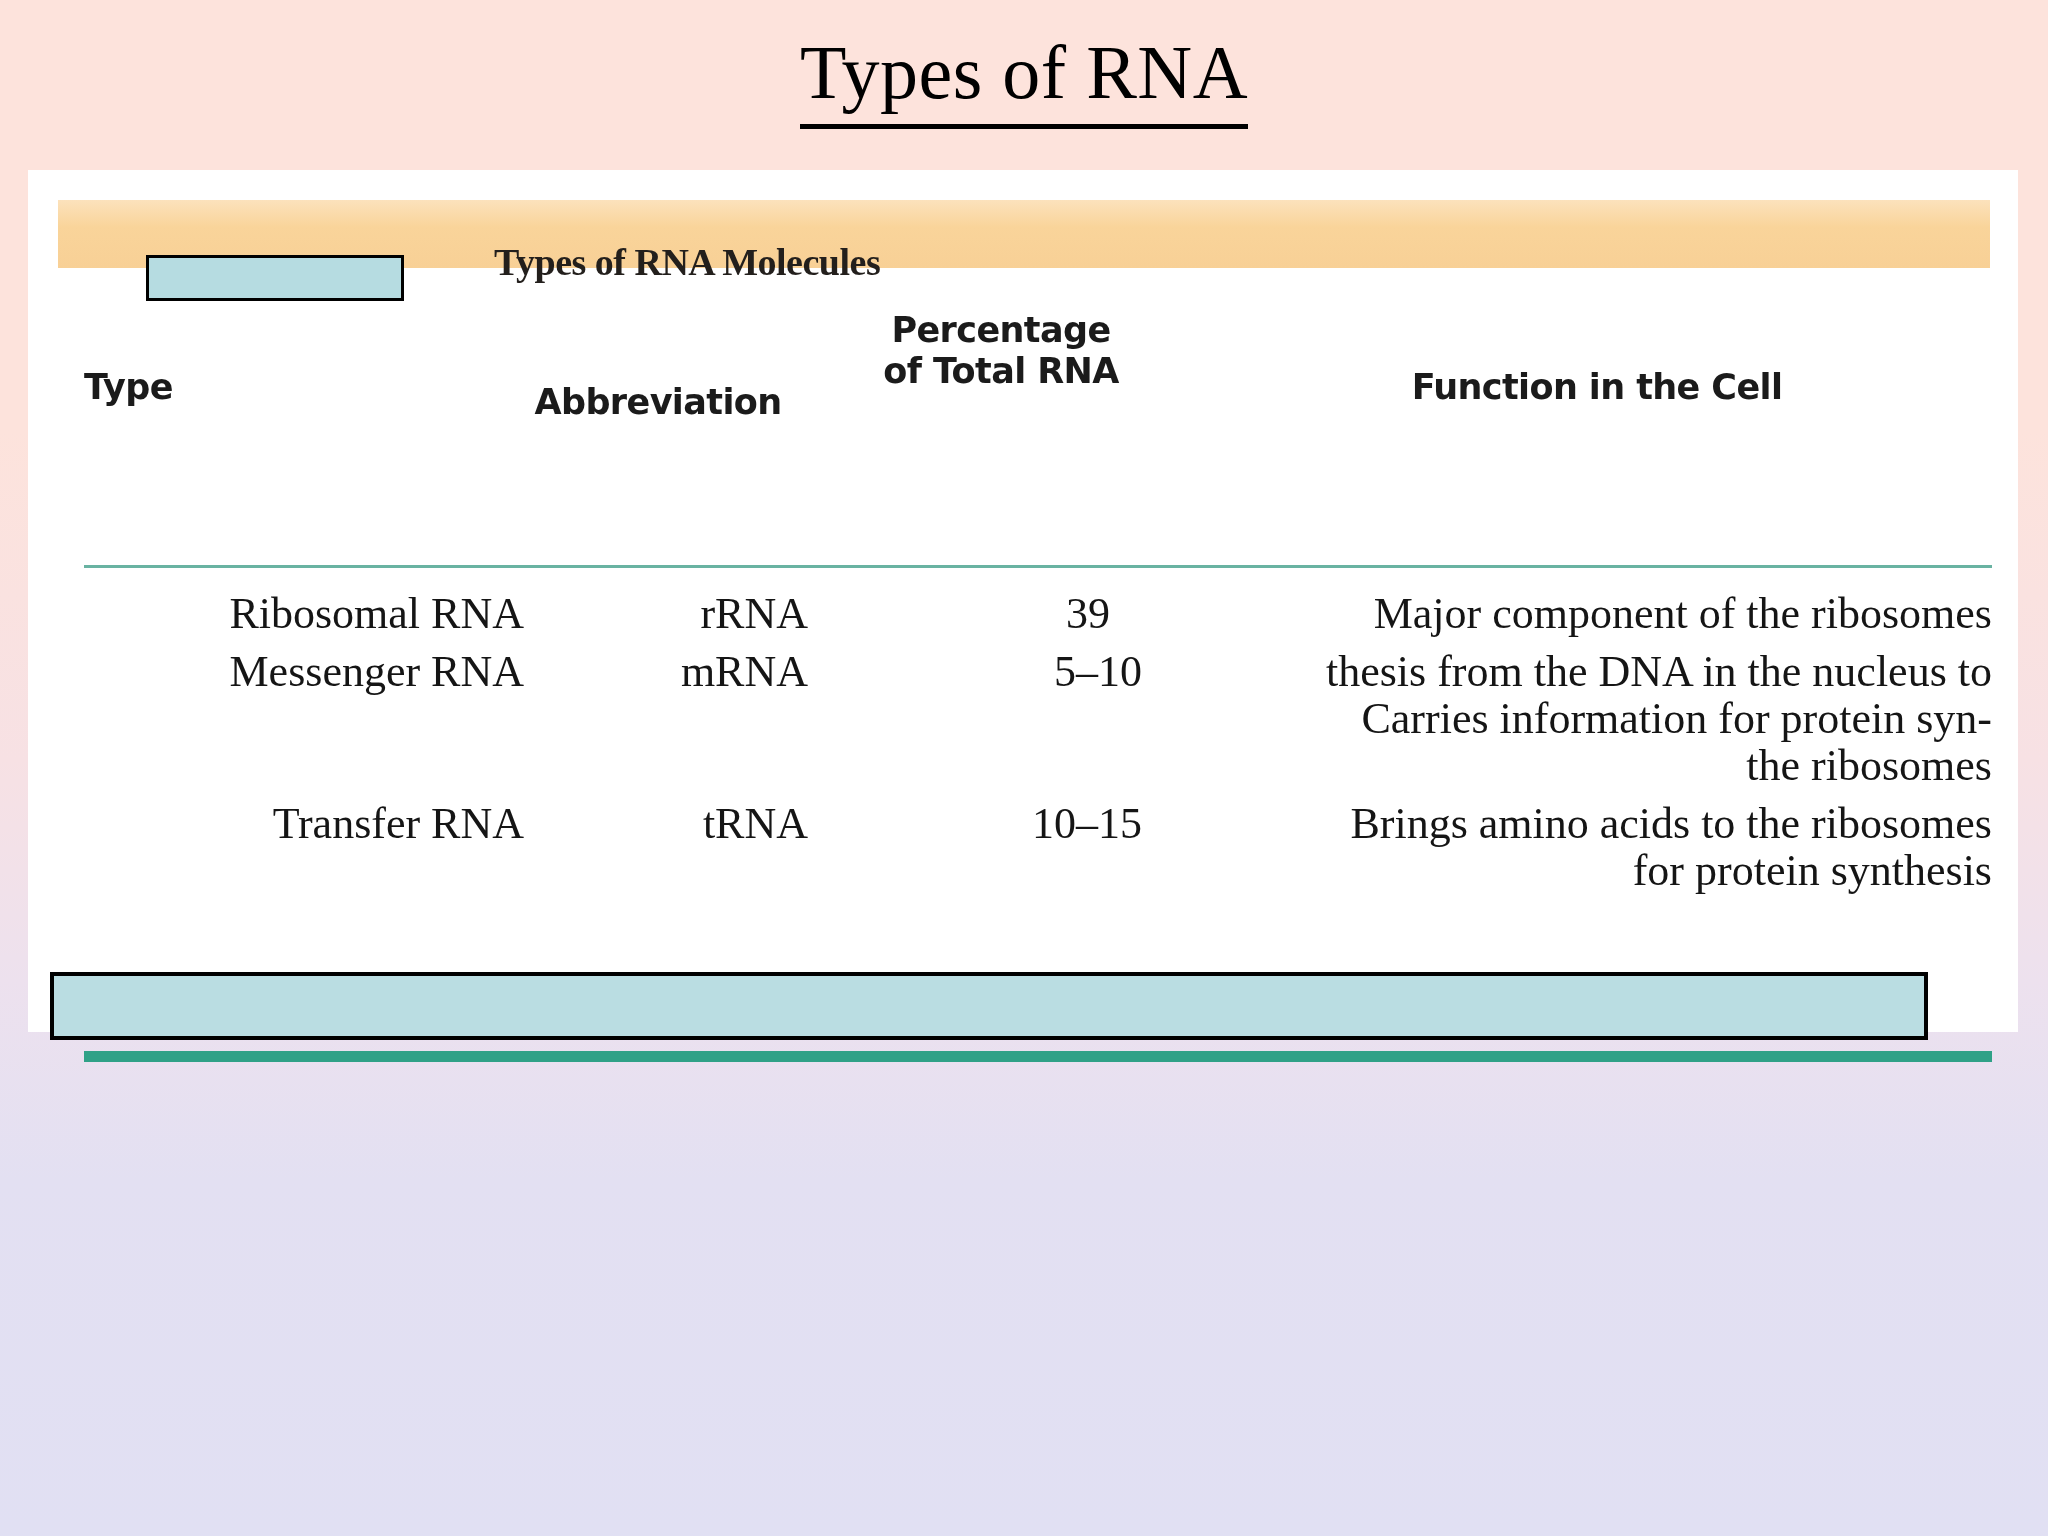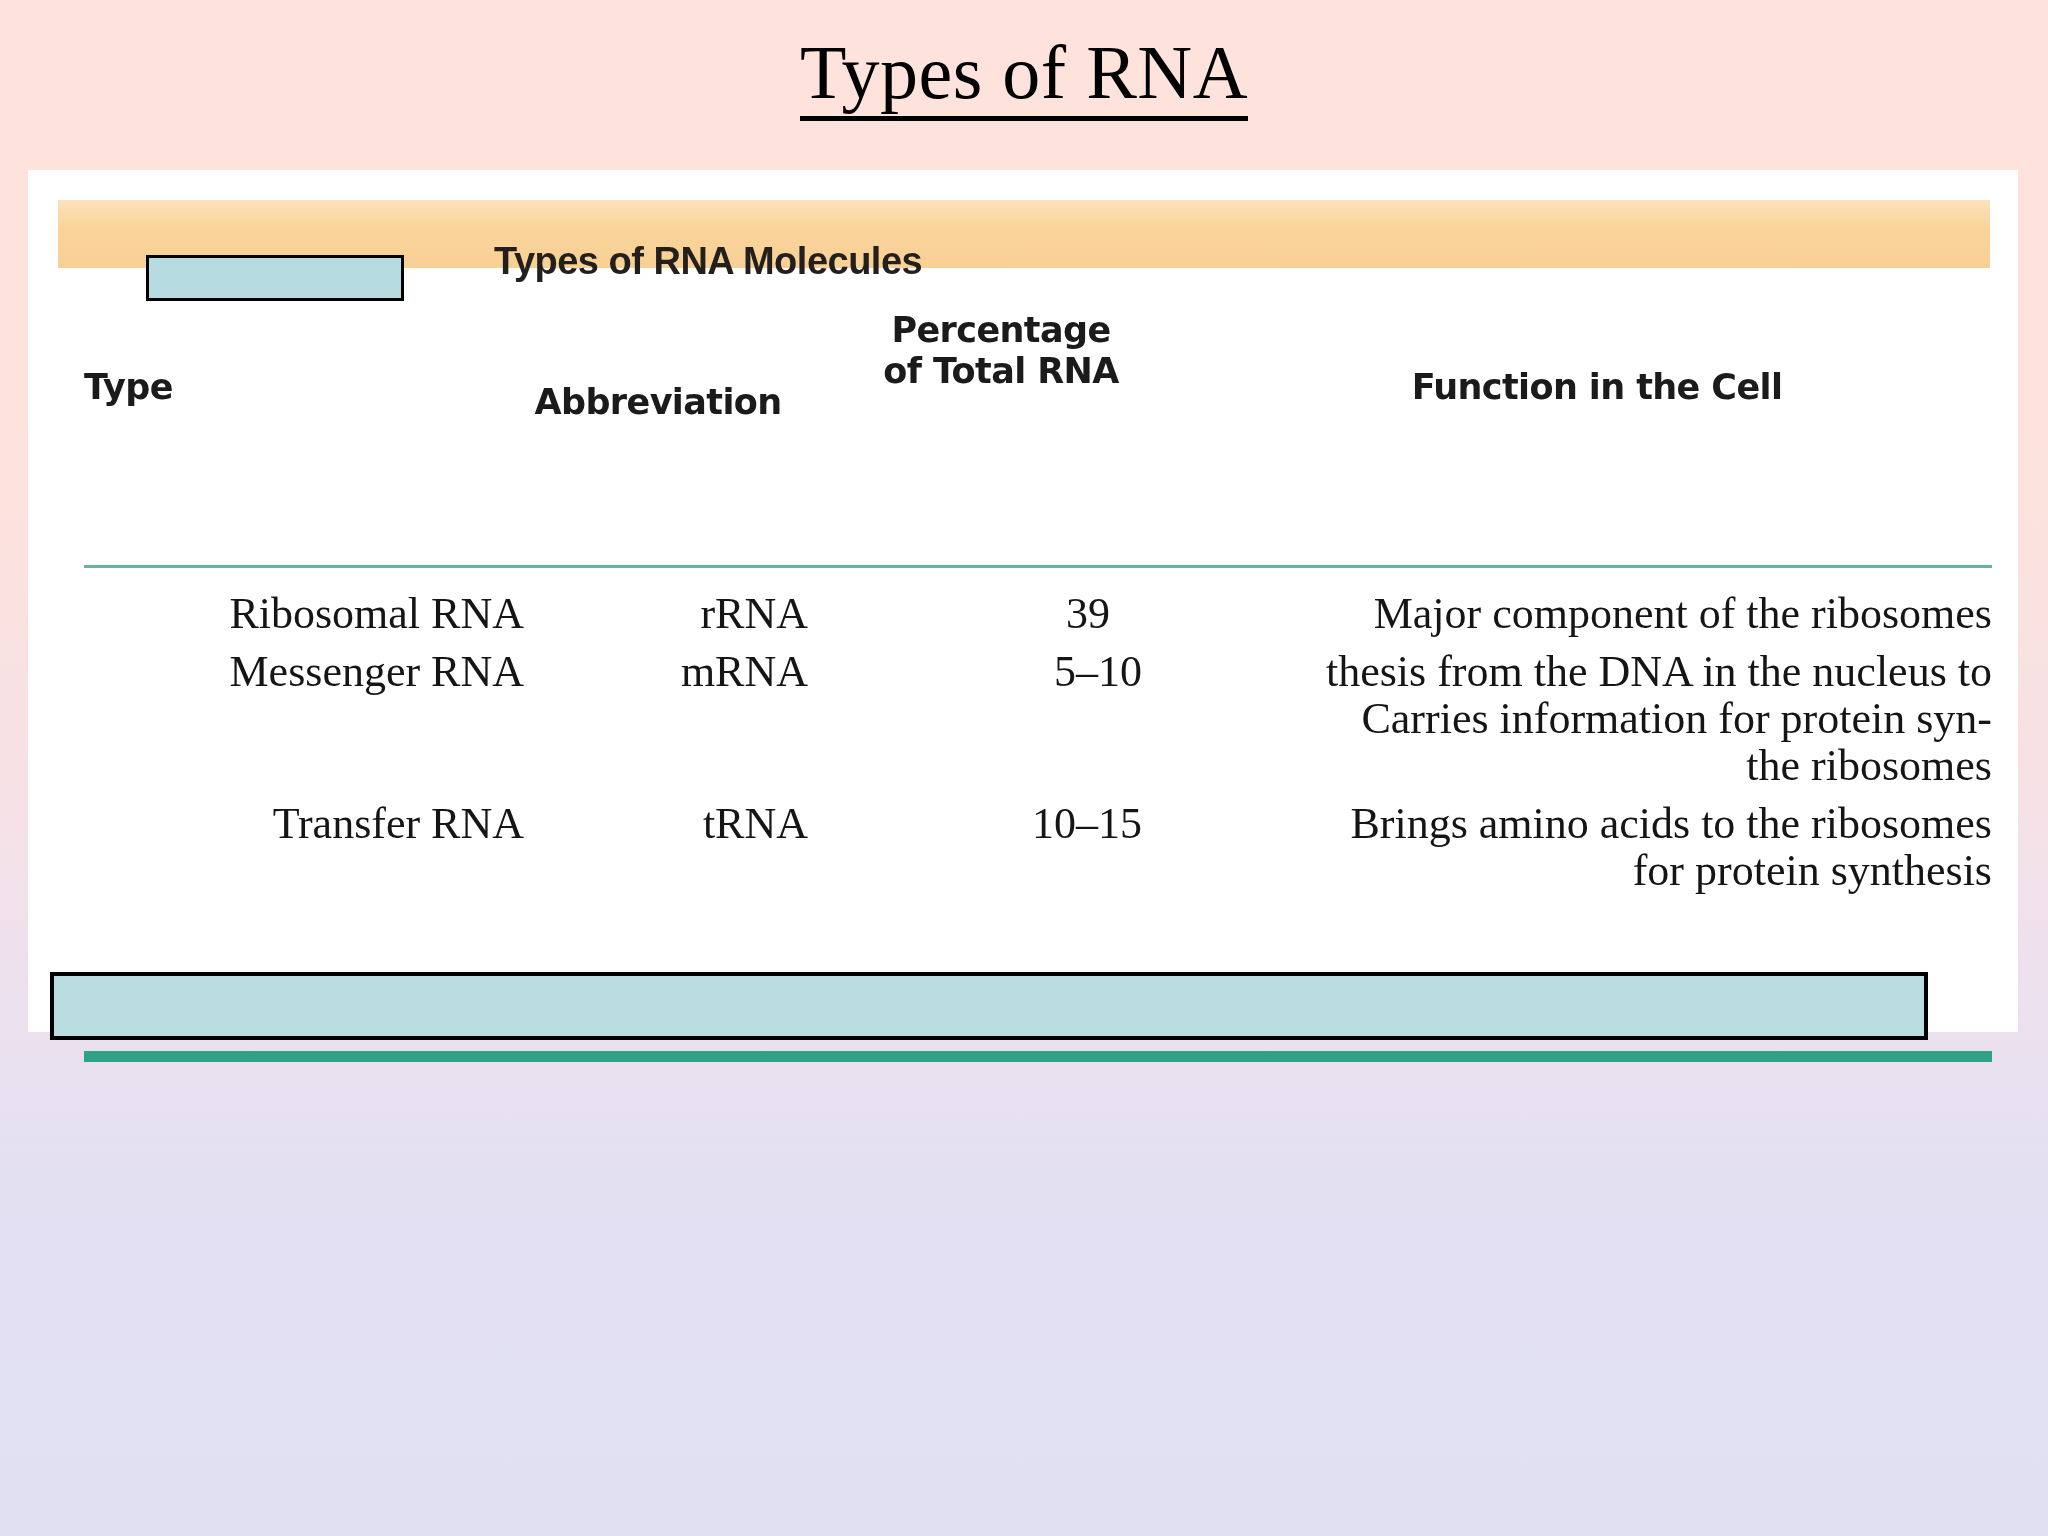--- a/index.html
+++ b/index.html
@@ -29,21 +29,21 @@
     text-align: center;
   }
   .slide-title {
     display: inline-block;
     font-family: "Liberation Serif", serif;
     font-size: 76px;
     line-height: 1.0;
     color: #000000;
     letter-spacing: 0.5px;
     border-bottom: 5px solid #000;
-    padding-bottom: 6px;
+    padding-bottom: 14px;
   }
 
   
   .figure-panel {
     position: absolute;
     left: 28px;
     top: 170px;
     width: 1990px;
     height: 862px;
     background: #FFFFFF;
@@ -65,21 +65,21 @@
     width: 258px;
     height: 46px;
     background: #B6DCE1;
     border: 3px solid #000000;
     box-sizing: border-box;
   }
   .caption-text {
     position: absolute;
     left: 436px;
     top: 40px;
-    font-family: Liberation Sans, sans-serif;
+    font-family: Liberation Serif, serif;
     font-weight: bold;
     font-size: 38px;
     color: #231f1c;
     letter-spacing: -0.5px;
   }
 
   
   .rna-table {
     position: absolute;
     left: 0;

